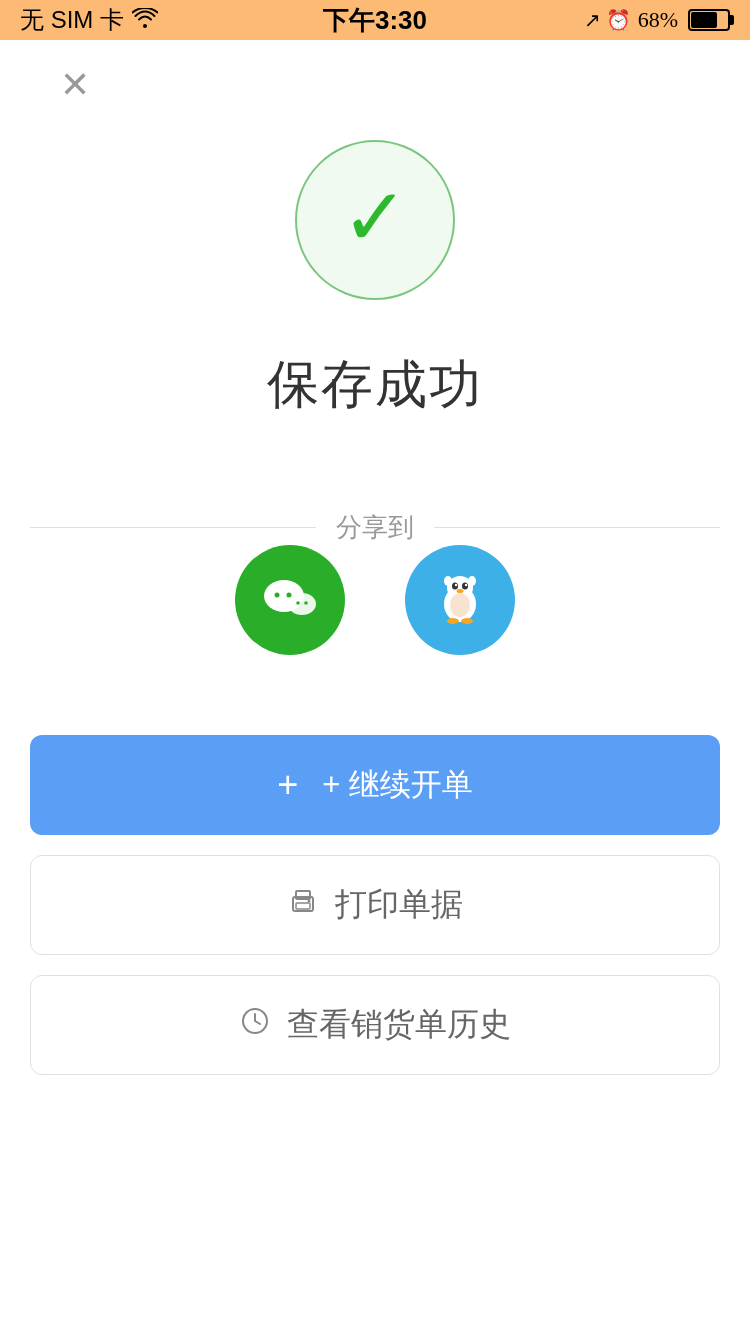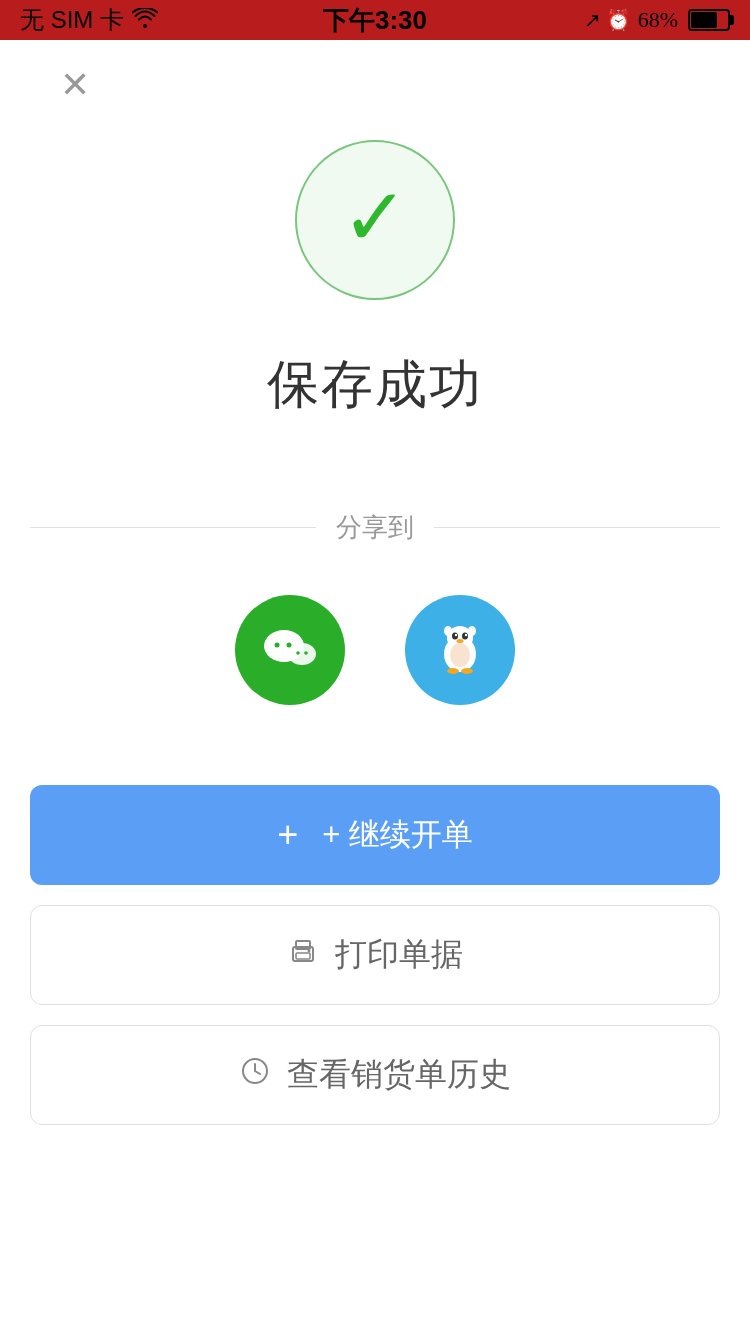--- a/index.html
+++ b/index.html
@@ -15,21 +15,21 @@
       background: #ffffff;
       font-family: -apple-system, "PingFang SC", "Helvetica Neue", Arial, sans-serif;
       position: relative;
       overflow-x: hidden;
     }
 
     
     .status-bar {
       width: 100%;
       height: 40px;
-      background: #b91c1c;
+      background: #fdba74;
       display: flex;
       align-items: center;
       justify-content: space-between;
       padding: 0 20px;
     }
 
     .status-left {
       font-size: 24px;
       color: #000;
       font-weight: 500;
@@ -145,21 +145,20 @@
 
     
     .share-section {
       width: 100%;
       padding: 0 30px;
     }
 
     .share-divider {
       display: flex;
       align-items: center;
-      margin-bottom: 50px;
     }
 
     .divider-line {
       flex: 1;
       height: 1px;
       background: #e0e0e0;
     }
 
     .share-label {
       font-size: 26px;

